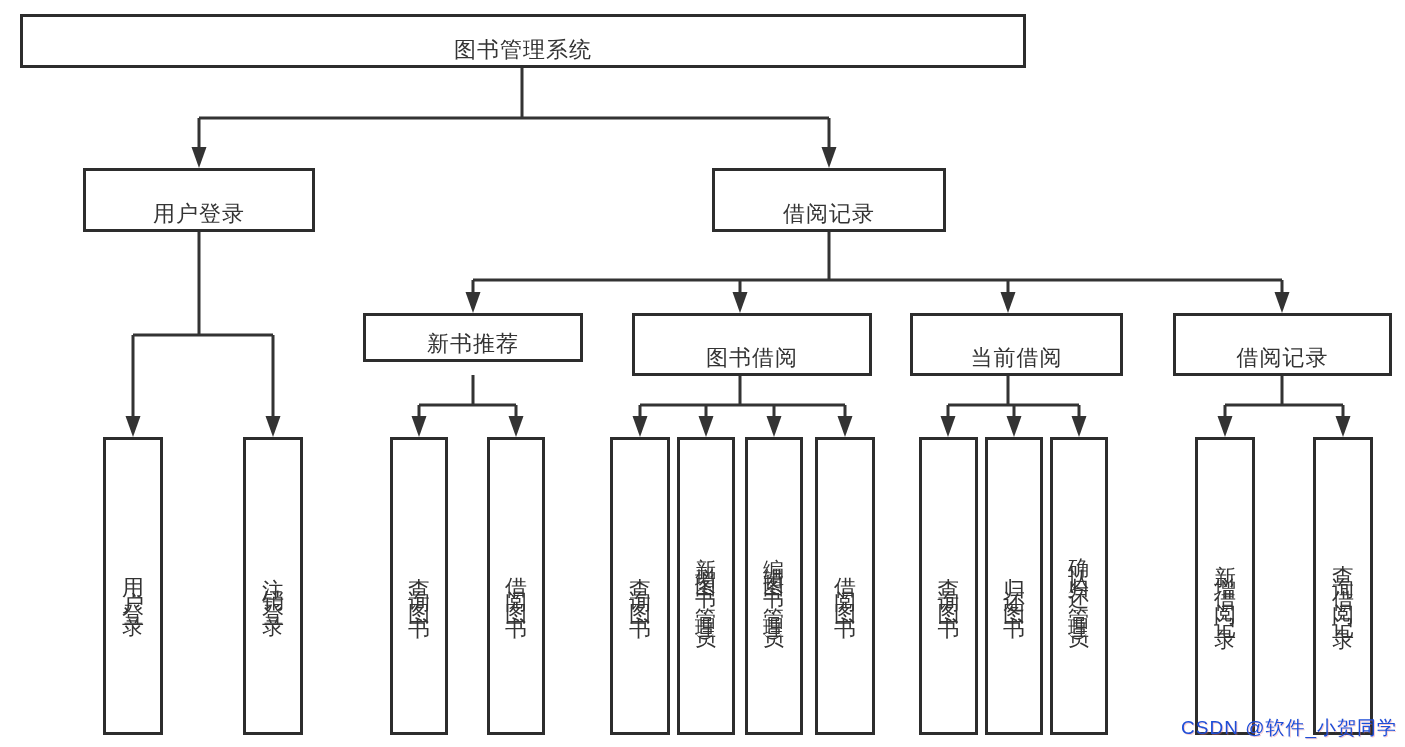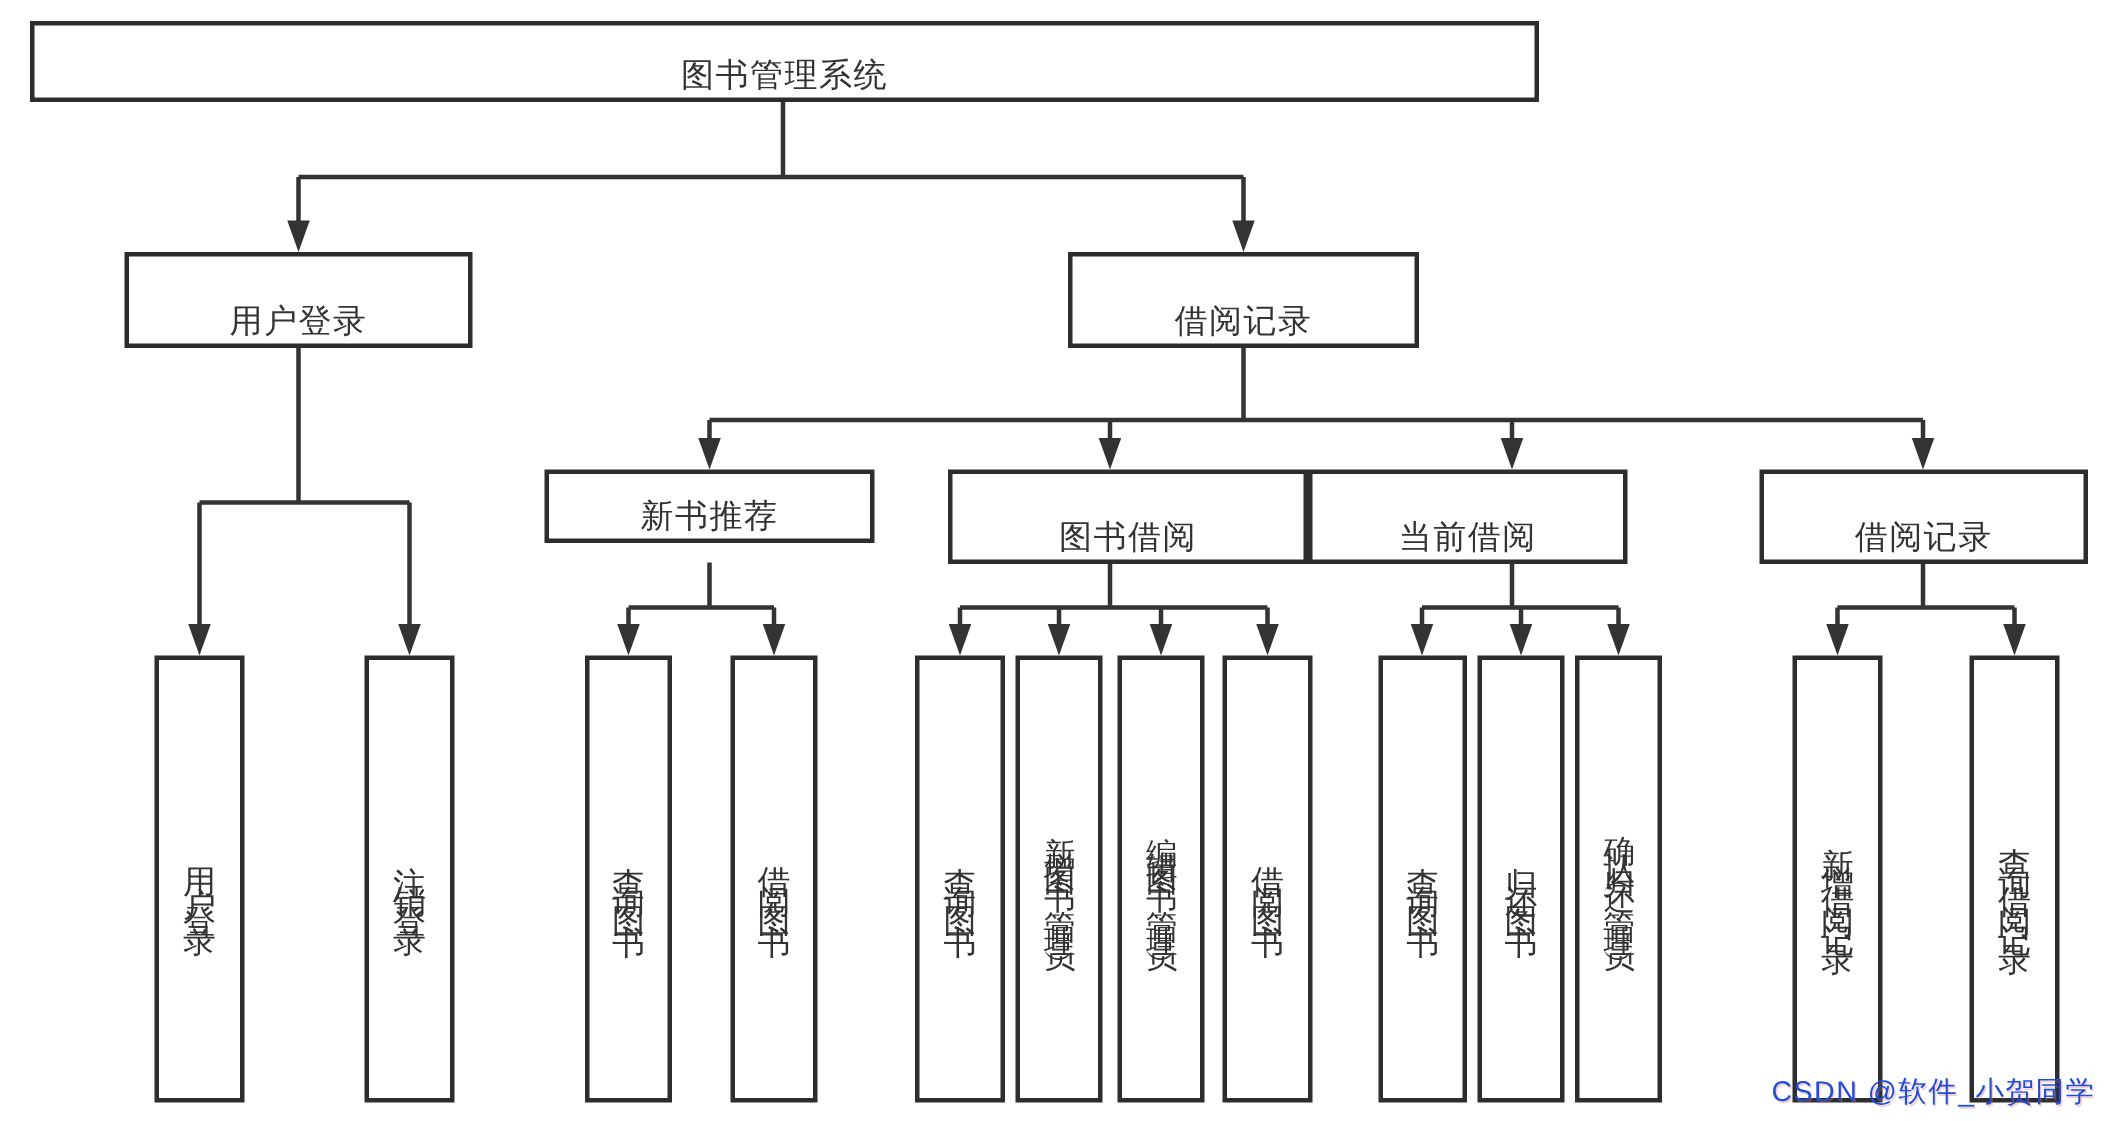--- a/index.html
+++ b/index.html
@@ -92,21 +92,21 @@
   <div class="node hnode" style="left:712px;top:168px;width:234px;height:64px">
     <span>借阅记录</span>
   </div>
 
   <div class="node hnode" style="left:363px;top:313px;width:220px;height:49px">
     <span>新书推荐</span>
   </div>
   <div class="node hnode" style="left:632px;top:313px;width:240px;height:63px">
     <span>图书借阅</span>
   </div>
-  <div class="node hnode" style="left:872px;top:313px;width:213px;height:63px">
+  <div class="node hnode" style="left:910px;top:313px;width:213px;height:63px">
     <span>当前借阅</span>
   </div>
   <div class="node hnode" style="left:1173px;top:313px;width:219px;height:63px">
     <span>借阅记录</span>
   </div>
 
   <div class="node leaf" style="left:103px;top:437px;width:60px;height:298px">
     <span class="vtext">用户登录</span>
   </div>
   <div class="node leaf" style="left:243px;top:437px;width:60px;height:298px">

